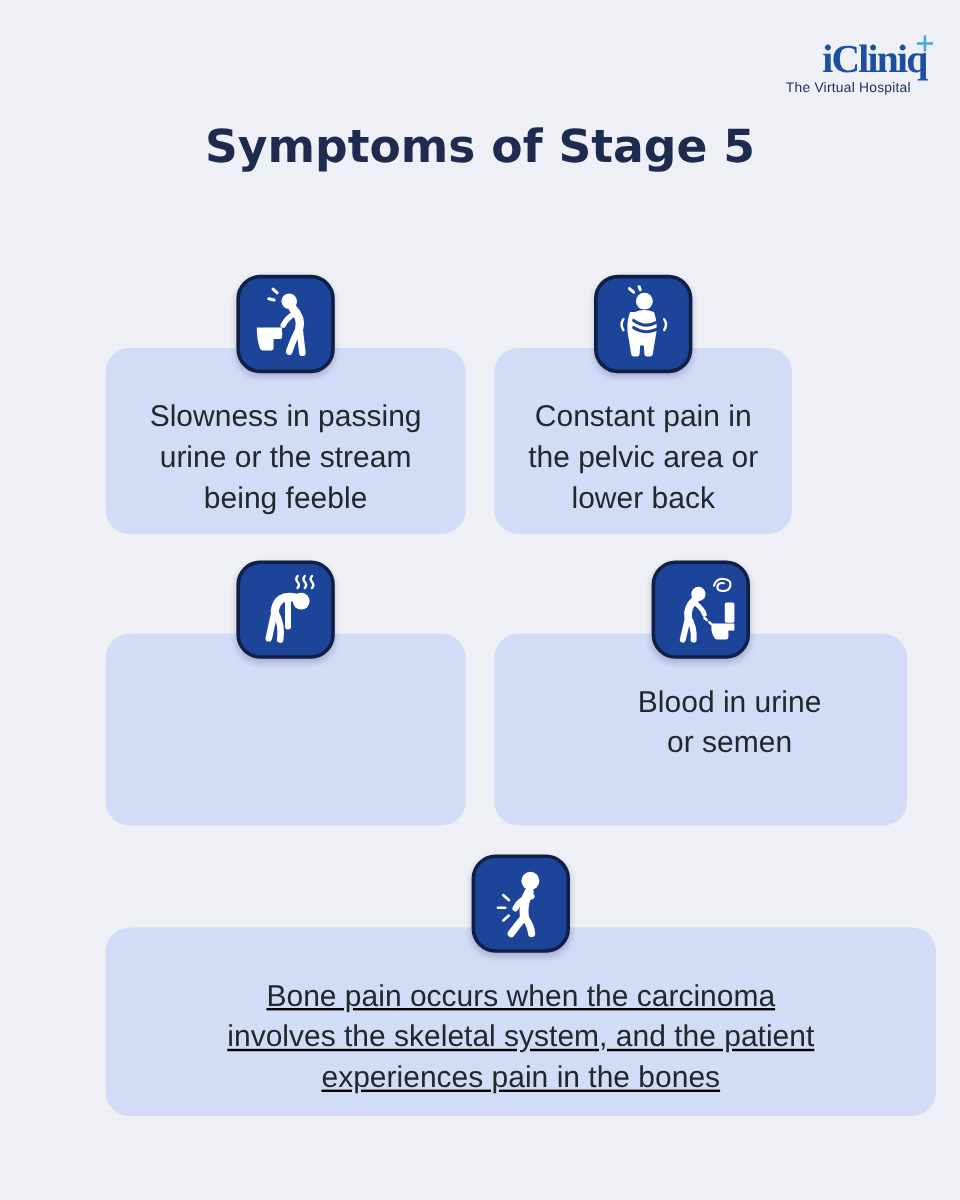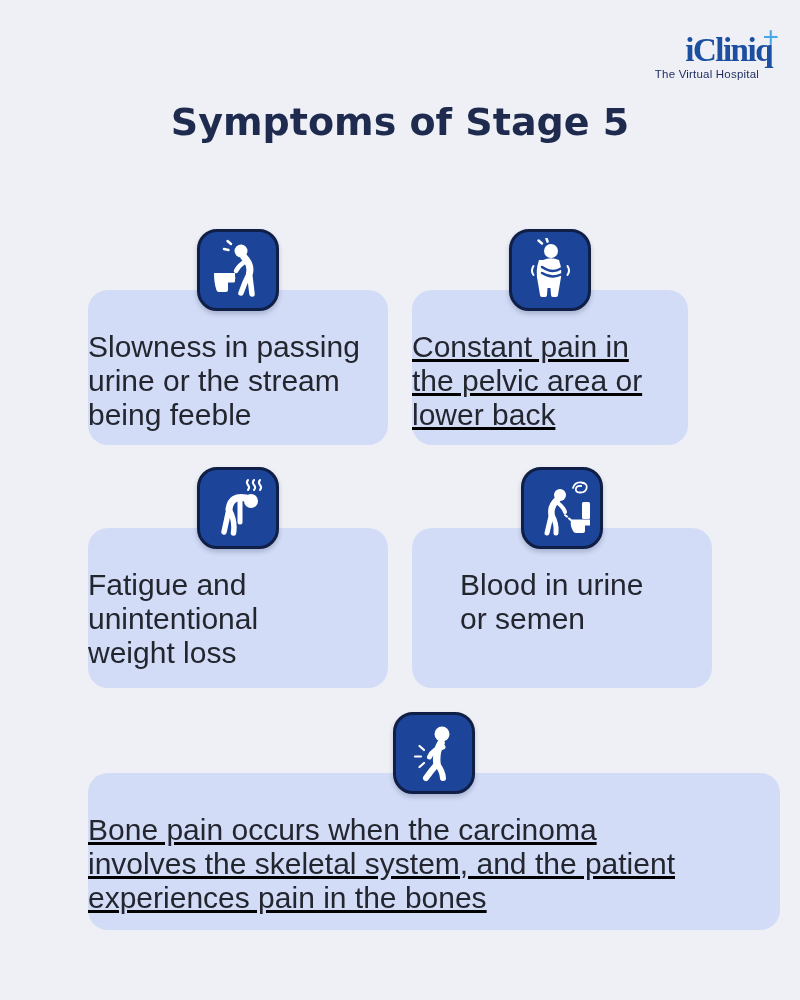--- a/index.html
+++ b/index.html
@@ -33,36 +33,36 @@
   .title{
     position:absolute; top:98px; left:0; width:800px;
     text-align:center; font-family:"DejaVu Sans", sans-serif;
     font-weight:800; font-size:38px; line-height:49px; color:var(--title);
   }
   
   .card{
     position:absolute; background:var(--card-bg); border-radius:20px;
   }
   .card-1{left:88px;  top:290px; width:300px; height:155px;}
-  .card-2{left:412px; top:290px; width:276px; height:155px;text-decoration:underline;}
+  .card-2{left:412px; top:290px; width:248px; height:155px;}
   .card-3{left:88px;  top:528px; width:300px; height:160px;}
-  .card-4{left:412px; top:528px; width:300px; height:160px;padding-left:48px;}
+  .card-4{left:412px; top:528px; width:344px; height:160px;padding-left:48px;}
   .card-5{left:88px;  top:773px; width:692px; height:157px;text-decoration:underline;}
   .tile{
     position:absolute; left:50%; transform:translateX(-50%); top:-61px;
     width:82px; height:82px; border-radius:20px;
     background:var(--tile-bg); border:3px solid var(--tile-border);
     color:var(--icon-glyph);
     display:flex; align-items:center; justify-content:center;
     box-shadow:0 3px 5px rgba(18,30,70,.22);
   }
   .tile svg{width:64px;height:64px;display:block;}
   .card-text{
-    padding-top:40px; white-space:pre-line;
-    font-size:30px; line-height:34px; color:var(--body-text);
+    padding-top:40px; text-align:center; white-space:pre-line;
+    font-size:25px; line-height:34px; color:var(--body-text);
   }
 </style>
 </head>
 <body>
 
 <header class="logo">
   <div class="logo-brand">
     <span>iCliniq</span><span class="logo-plus">+</span>
   </div>
   <div class="logo-tagline">The Virtual Hospital</div>
@@ -130,23 +130,20 @@
         <path stroke-width="5.5" d="M23 33 L18 56"></path>
         <path stroke-width="5.5" d="M23 33 Q29.5 45 27.5 57"></path>
         <g stroke-width="2">
           <path d="M42 14 q2.2 -2.5 0 -5 q-2.2 -2.5 0 -5"></path>
           <path d="M48 14 q2.2 -2.5 0 -5 q-2.2 -2.5 0 -5"></path>
           <path d="M54 14 q2.2 -2.5 0 -5 q-2.2 -2.5 0 -5"></path>
         </g>
       </g>
     </svg>
   </div>
-  <p class="card-text">Fatigue and
-unintentional
-weight loss</p>
 </section>
 
 <section class="card card-4">
   <div class="tile">
     <svg viewBox="0 0 64 64" aria-hidden="true">
       <g fill="none" stroke="currentColor" stroke-linecap="round">
         <path stroke-width="1.8" d="M43 12 q2 -6.5 8.5 -5.5 q6.5 1 5 6 q-1.3 4.3 -6.5 4 q-5.2 -.3 -4 -4.3 q1 -3 5.2 -2.2"></path>
         <circle fill="currentColor" stroke="none" cx="30" cy="19" r="6"></circle>
         <path stroke-width="6.5" d="M27 24 Q20.5 30 21.5 38"></path>
         <path stroke-width="5" d="M21.5 38 L17 57"></path>

